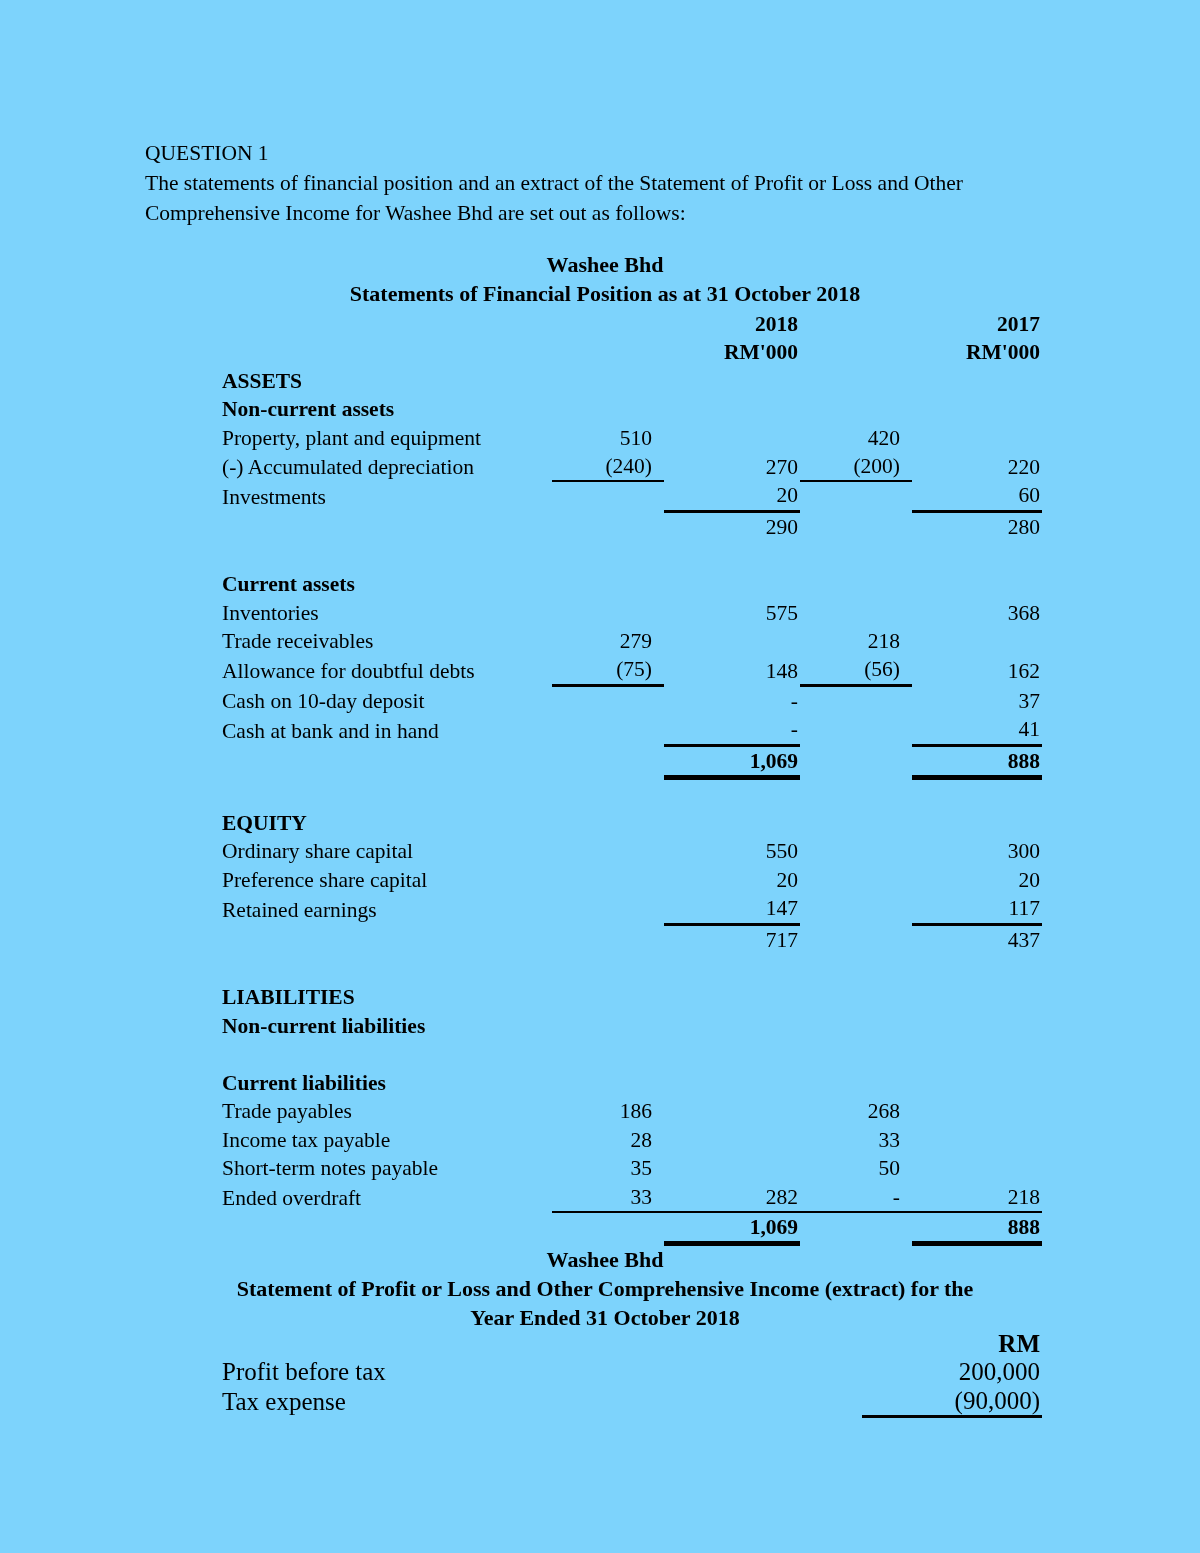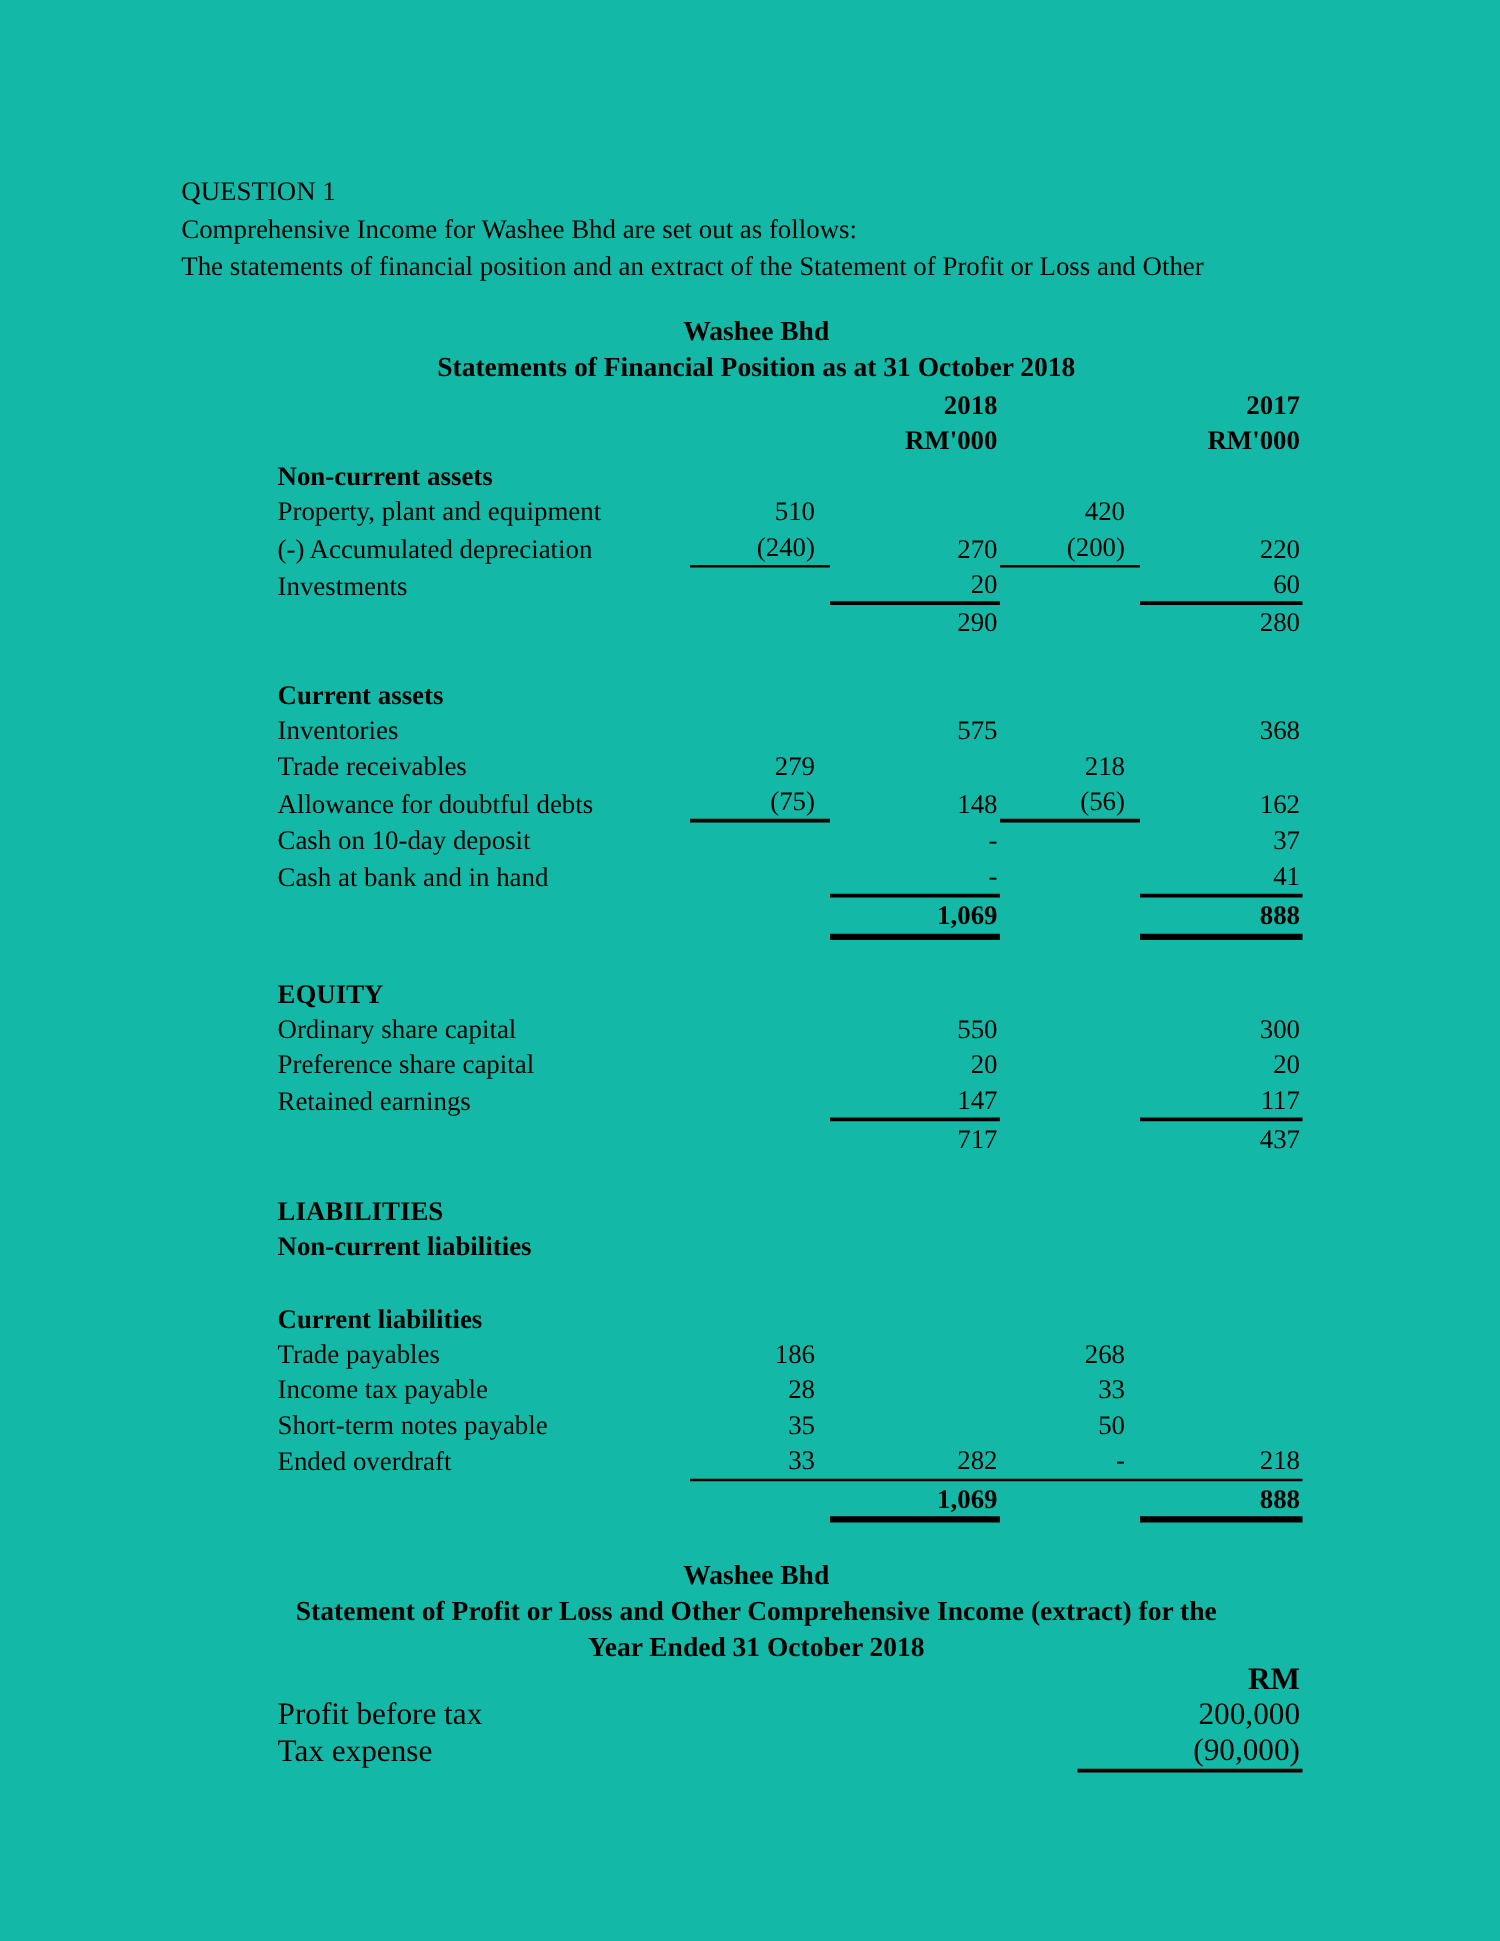--- a/index.html
+++ b/index.html
@@ -10,21 +10,21 @@
   }
   body {
     font-family: "Liberation Serif", "DejaVu Serif", serif;
     color: #000000;
     -webkit-font-smoothing: none;
   }
   .page {
     position: relative;
     width: 1200px;
     height: 1553px;
-    background: #14b8a6;
+    background: #7dd3fc;
     margin: 0 auto;
     overflow: hidden;
   }
 
   
   .intro {
     position: absolute;
     left: 145px;
     top: 138px;
     width: 920px;
@@ -105,22 +105,22 @@
   .pl td.num   { text-align: right; padding-right: 2px; }
   .pl td.hdr   { text-align: right; padding-right: 2px; font-weight: bold; }
 </style>
 </head>
 <body>
 
 <div class="page">
 
   <div class="intro">
     <div class="q-title">QUESTION 1</div>
+    <div>The statements of financial position and an extract of the Statement of Profit or Loss and Other</div>
     <div>Comprehensive Income for Washee Bhd are set out as follows:</div>
-    <div>The statements of financial position and an extract of the Statement of Profit or Loss and Other</div>
   </div>
 
   <div class="stmt-head" id="sfp-head">
     <div>Washee Bhd</div>
     <div>Statements of Financial Position as at 31 October 2018</div>
   </div>
 
   <table class="fin">
     <colgroup>
       <col class="c-label">
@@ -140,20 +140,24 @@
       </tr>
       <tr>
         <td class="label"></td>
         <td class="num c1"></td>
         <td class="num bold">RM'000</td>
         <td class="num c3"></td>
         <td class="num bold">RM'000</td>
       </tr>
 
       <tr>
+        <td class="label bold">ASSETS</td>
+        <td colspan="4"></td>
+      </tr>
+      <tr>
         <td class="label bold">Non-current assets</td>
         <td colspan="4"></td>
       </tr>
 
       <tr>
         <td class="label">Property, plant and equipment</td>
         <td class="num c1">510</td>
         <td class="num"></td>
         <td class="num c3">420</td>
         <td class="num"></td>

